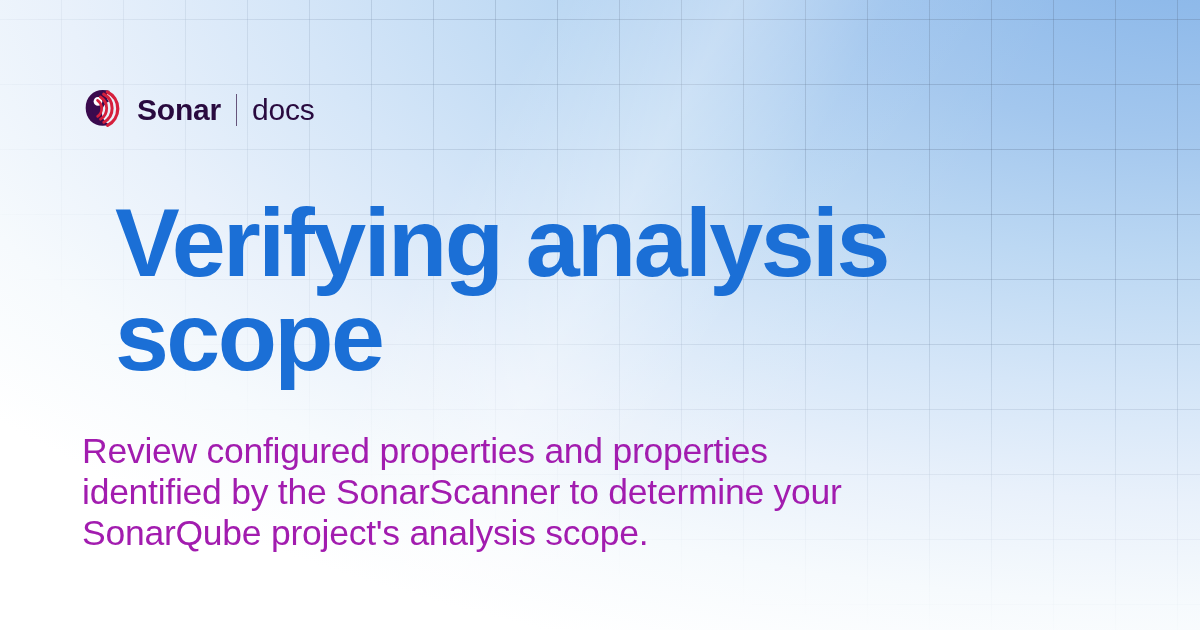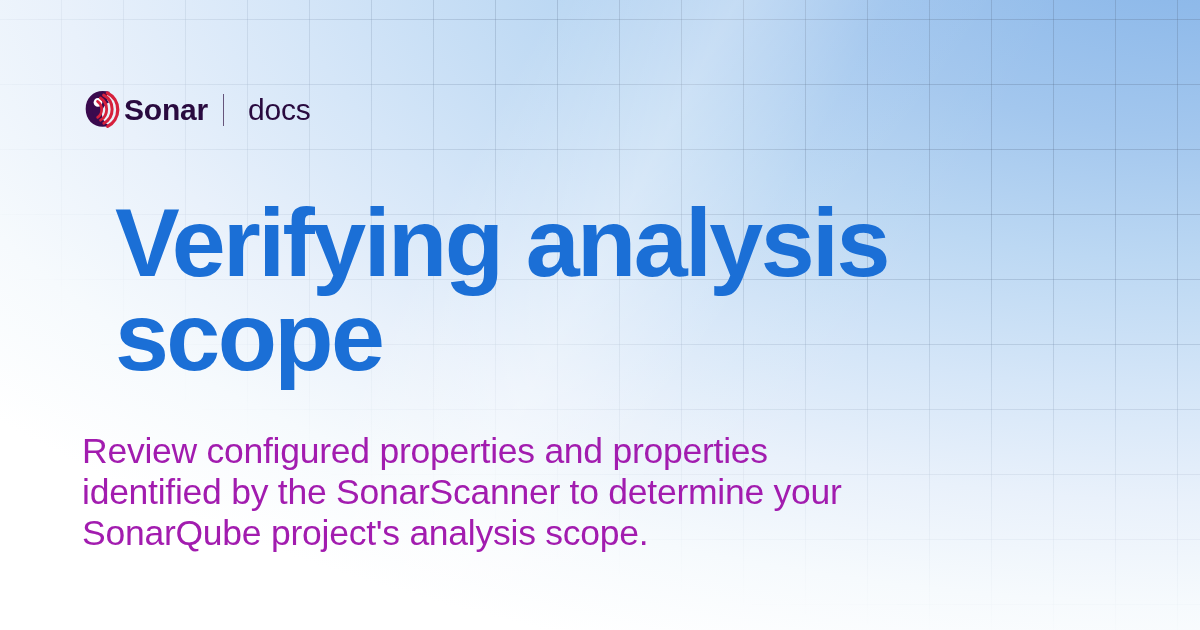--- a/index.html
+++ b/index.html
@@ -74,39 +74,39 @@
   .content {
     position:absolute; inset:0;
     z-index:3;
   }
 
   
   .brand {
     position:absolute;
     left:82px; top:88px;
     display:flex;
-    align-items:center;
+    gap:13px;
     height:44px;
   }
   .brand-mark { width:42px; height:42px; display:block; flex:none; }
   .brand-word {
     display:flex;
     align-items:center;
     gap:15px;
   }
   .brand-name, .brand-section {
     font-family:"Liberation Sans", sans-serif;
     font-size:30px;
     font-weight:700;
     letter-spacing:-0.2px;
     color:#290a3f;
     line-height:1;
     white-space:nowrap;
   }
-  .brand-section { font-weight:400;margin-left:9px; }
+  .brand-section { font-weight:400; }
   .brand-divider {
     width:1px; height:32px;
     background:#3d2250;
     opacity:0.75;
     flex:none;
   }
 
   
   .headline {
     position:absolute;

